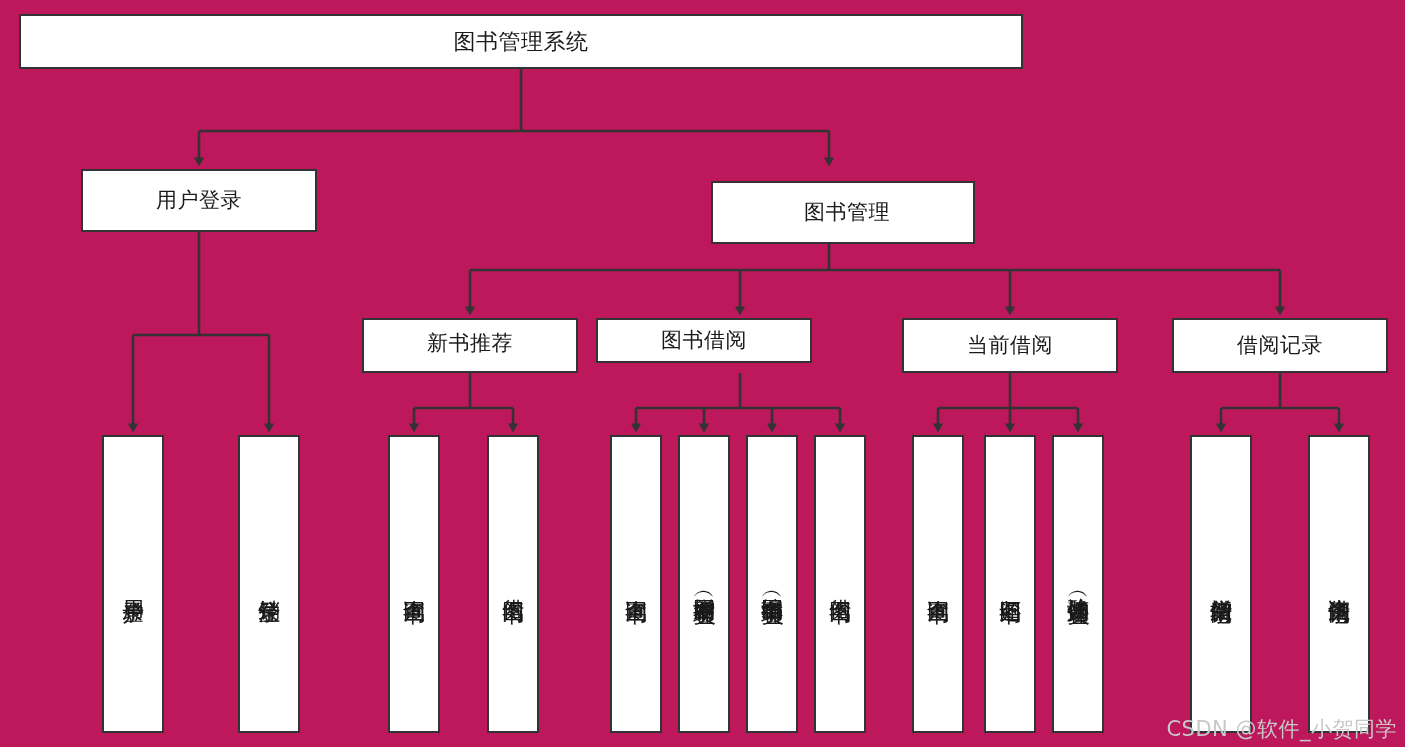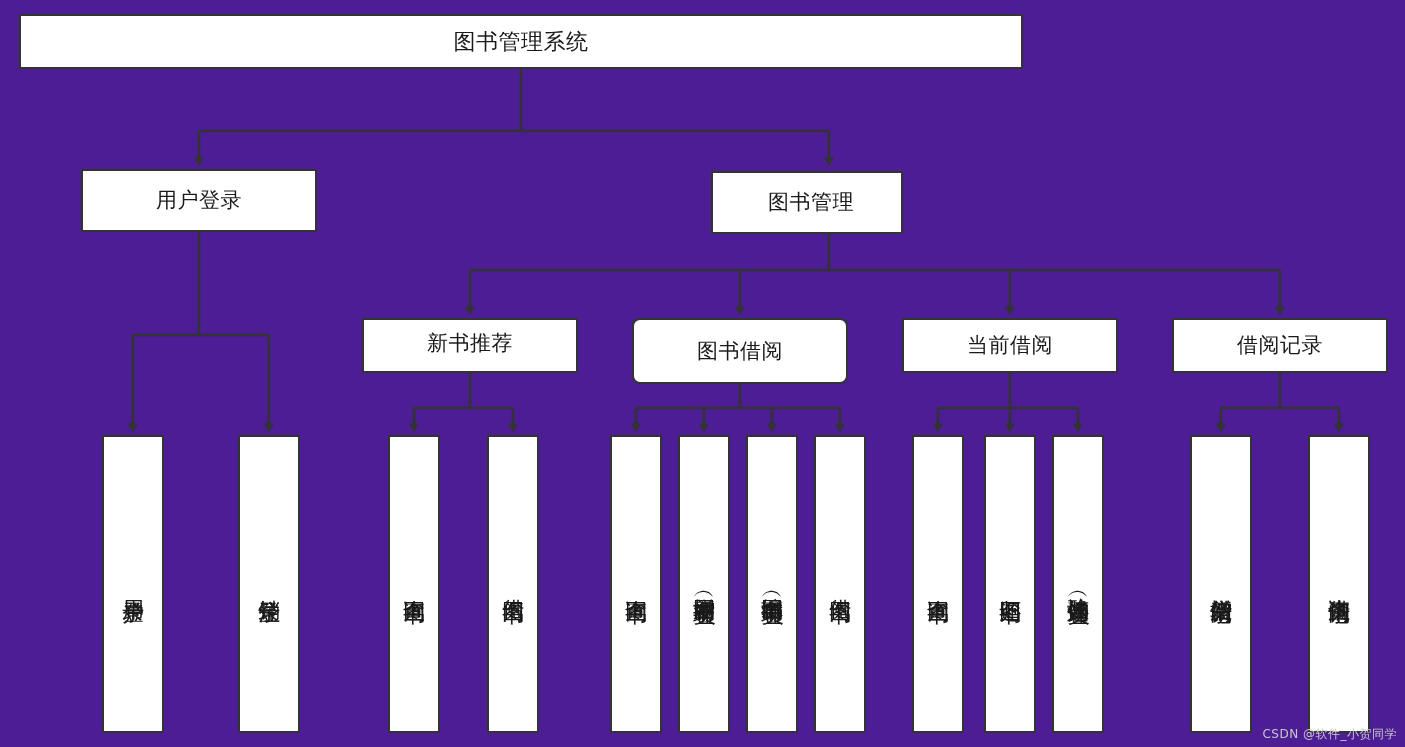--- a/index.html
+++ b/index.html
@@ -8,21 +8,21 @@
     padding: 0;
     background: #ffffff;
   }
   body {
     font-family: "DejaVu Sans", "Liberation Sans", sans-serif;
   }
   #canvas {
     position: relative;
     width: 1405px;
     height: 747px;
-    background: #4c1d95;
+    background: #be185d;
     overflow: hidden;
   }
   #edges {
     position: absolute;
     left: 0;
     top: 0;
     width: 1405px;
     height: 747px;
     pointer-events: none;
   }
@@ -61,21 +61,21 @@
     text-orientation: upright;
     font-size: 22px;
     line-height: 1.30;
     letter-spacing: 1px;
     white-space: nowrap;
   }
   .watermark {
     position: absolute;
     right: 8px;
     bottom: 4px;
-    font-size: 12px;
+    font-size: 21px;
     color: #c8c8c8;
     letter-spacing: 0.5px;
     z-index: 5;
     white-space: nowrap;
     margin-top: 43px;
   }
 </style>
 </head>
 <body>
 
@@ -124,27 +124,27 @@
       </g>
   </svg>
 
   <div id="node-layer">
       <div class="node h root" style="left: 19px; top: 14px; width: 1004px; height: 55px;">
         <span class="label">图书管理系统</span>
       </div>
       <div class="node h" style="left: 81px; top: 169px; width: 236px; height: 63px;">
         <span class="label">用户登录</span>
       </div>
-      <div class="node h" style="left: 711px; top: 171px; width: 192px; height: 63px; padding-left: 8px;">
+      <div class="node h" style="left: 711px; top: 181px; width: 264px; height: 63px; padding-left: 8px;">
         <span class="label">图书管理</span>
       </div>
       <div class="node h" style="left: 362px; top: 318px; width: 216px; height: 55px; font-family: Liberation Mono, monospace;">
         <span class="label">新书推荐</span>
       </div>
-      <div class="node h" style="left: 632px; top: 318px; width: 216px; height: 66px; border-radius: 8px;">
+      <div class="node h" style="left: 596px; top: 318px; width: 216px; height: 45px;">
         <span class="label">图书借阅</span>
       </div>
       <div class="node h" style="left: 902px; top: 318px; width: 216px; height: 55px; align-items: center;">
         <span class="label">当前借阅</span>
       </div>
       <div class="node h" style="left: 1172px; top: 318px; width: 216px; height: 55px;">
         <span class="label">借阅记录</span>
       </div>
       <div class="node v" style="left: 102px; top: 435px; width: 62px; height: 298px;">
         <span class="label">用户登录</span>

